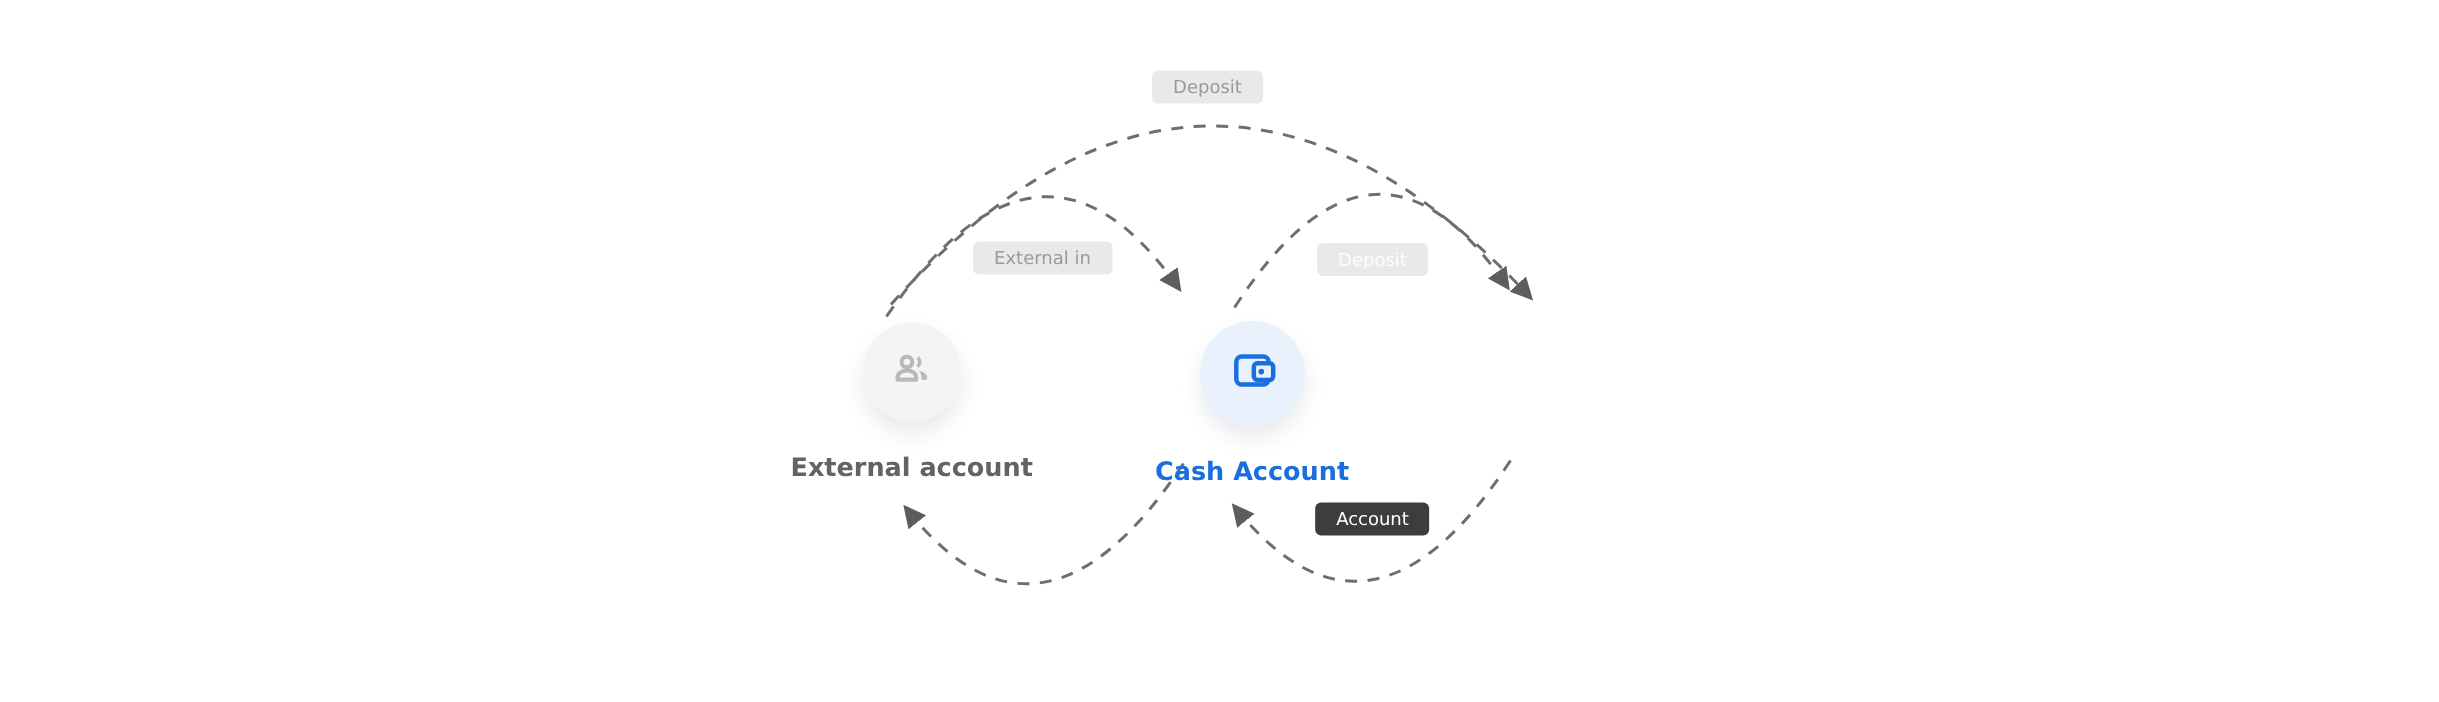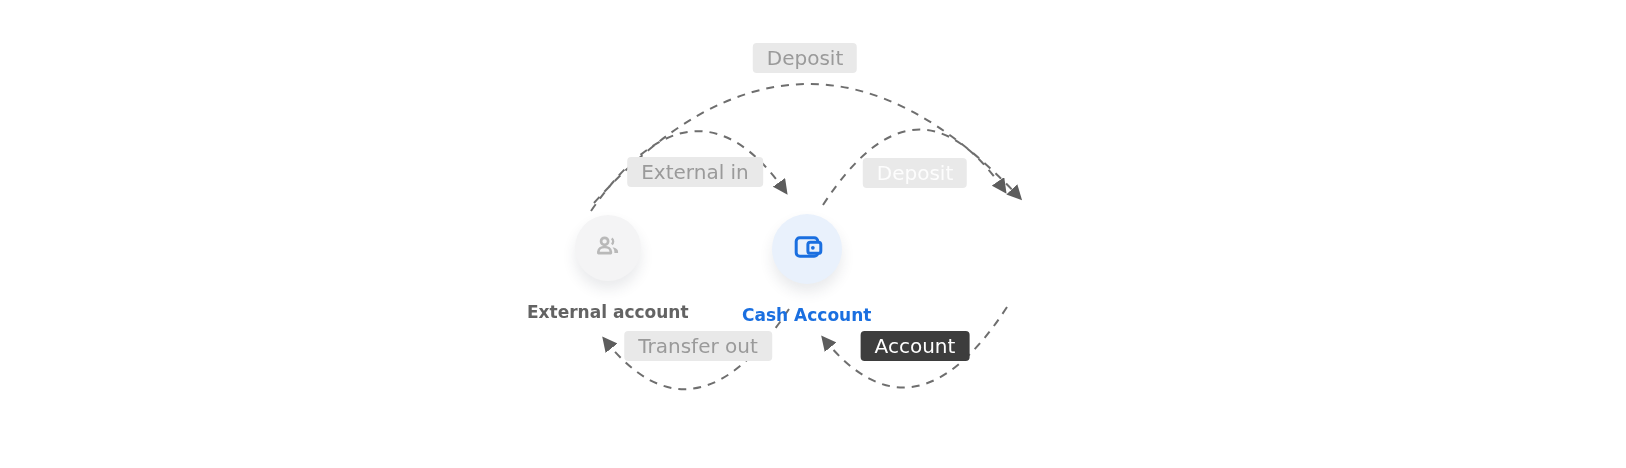--- a/index.html
+++ b/index.html
@@ -18,21 +18,21 @@
     position: absolute;
     inset: 0;
     width: 1626px;
     height: 468px;
   }
 
   
   .flow-label {
     position: absolute;
     transform: translate(-50%, -50%);
-    font-size: 20px;
+    font-size: 12px;
     line-height: 1;
     padding: 5px 14px;
     border-radius: 4px;
     background: #e9e9e9;
     color: #9a9a9a;
     white-space: nowrap;
   }
   .flow-label.light-on-light { color: #fdfdfd; }
   .flow-label.dark {
     background: #3d3d3d;
@@ -99,21 +99,20 @@
       <path d="M 1007 307 Q 914 450 824 339" marker-end="url(#arrow)"></path>
     </g>
   </svg>
 
   <div class="flow-label" style="left:805px; top:58px;">Deposit</div>
 
   <div class="flow-label" style="left:695px; top:172px;">External in</div>
 
   <div class="flow-label light-on-light" style="left:915px; top:173px;">Deposit</div>
 
-  <div class="flow-label" style="left:698px; top:346px;">Transfer out</div>
 
   <div class="flow-label dark" style="left:915px; top:346px;">Account</div>
 
   <div class="node" style="left:527px; top:215px;">
     <div class="node-circle gray">
       <span>
         <svg width="34" height="34" viewBox="0 0 24 24">
           <g stroke="#b9b9b9" stroke-width="1.9" fill="none" stroke-linecap="round" stroke-linejoin="round">
             <circle cx="9.6" cy="8.7" r="2.5"></circle>
             <path d="M5.2 17 v-0.9 c0-2.1 2-3.4 4.4-3.4 s4.4 1.3 4.4 3.4 V17 Z"></path>
@@ -121,21 +120,21 @@
           <g fill="#b9b9b9">
             <path d="M14.6 6.7 a2.5 2.5 0 0 1 0 4.1 a2.5 2.5 0 0 0 0 -4.1 z" stroke="#b9b9b9" stroke-width="1.6"></path>
             <path d="M16.1 13.1 c1.9 0.5 3 1.6 3 3 V17 h-2.6 v-1 c0-1.1-0.4-2.1-1.3-2.9 z"></path>
           </g>
         </svg>
       </span>
     </div>
     <div class="node-label gray">External account</div>
   </div>
 
-  <div class="node" style="left:742px; top:214px;">
+  <div class="node" style="left:770px; top:214px;">
     <div class="node-circle blue" style="width:70px;height:70px;">
       <span>
         <svg width="36" height="36" viewBox="0 0 24 24">
           <rect x="4.8" y="5.8" width="14.4" height="12.4" rx="2.4" fill="none" stroke="#1a6fe0" stroke-width="2"></rect>
           <rect x="12.6" y="8.8" width="8.6" height="7.4" rx="1.6" fill="#e9f1fc" stroke="#1a6fe0" stroke-width="2"></rect>
           <circle cx="15.9" cy="12.5" r="1.25" fill="#1a6fe0"></circle>
         </svg>
       </span>
     </div>
     <div class="node-label blue">Cash Account</div>

